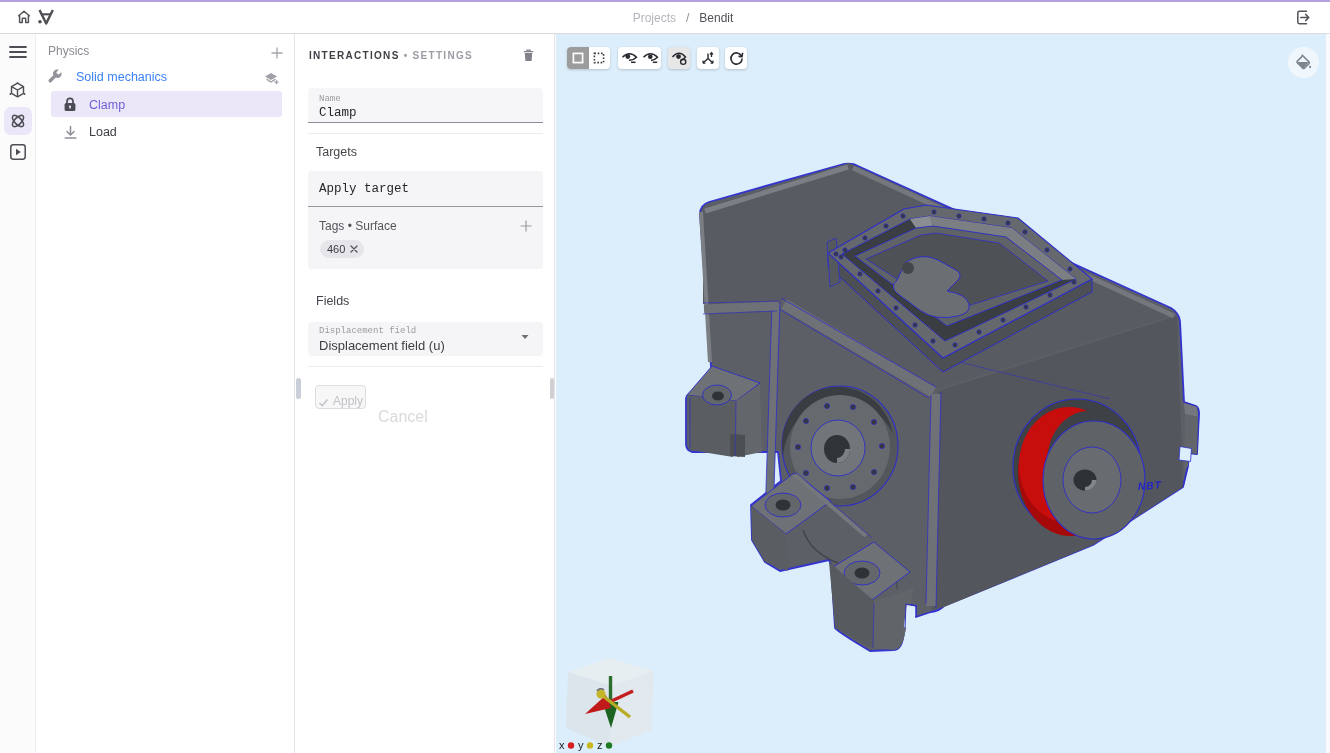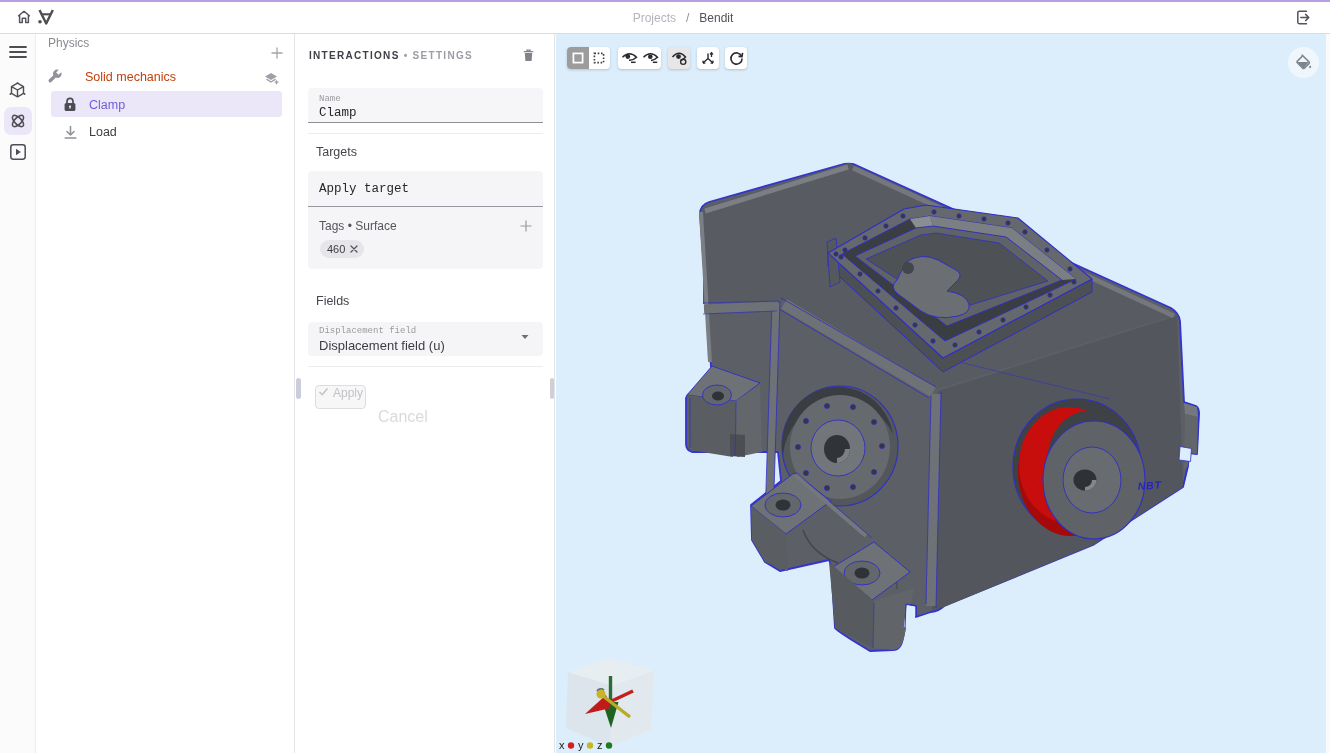--- a/index.html
+++ b/index.html
@@ -16,43 +16,43 @@
     justify-content:center; padding-left:36px; font-size:12px; color:#b4b4bc; }
   #crumb .sep { color:#8f8f97; margin:0 10px; }
   #crumb .cur { color:#515158; }
 
   
   #rail { left:0; top:34px; width:36px; height:719px; background:#fbfbfc; border-right:1px solid #ededf0; }
   .railsel { left:4px; top:107px; width:28px; height:28px; border-radius:7px; background:#ebe6f8; }
 
   
   #tree { left:36px; top:34px; width:259px; height:719px; background:#fff; border-right:1px solid #e4e4e8; }
-  .physlbl { left:48px; top:36px; font-size:12px; color:#8b8b92; }
-  .row1txt { left:85px; top:70px; font-size:12.5px; color:#c2410c; }
+  .physlbl { left:48px; top:44px; font-size:12px; color:#8b8b92; }
+  .row1txt { left:76px; top:70px; font-size:12.5px; color:#3b82f6; }
   .selrow { left:51px; top:91px; width:231px; height:26px; background:#ece7f8; border-radius:3px; }
   .clamptxt { left:89px; top:98px; font-size:12.5px; color:#6f60d6; }
   .loadtxt { left:89px; top:125px; font-size:12.5px; color:#3d3d44; }
 
   
   #mid { left:295px; top:34px; width:260px; height:719px; background:#fff; border-right:1px solid #e3e3e7; }
   .mhead { left:309px; top:50px; font-size:10px; font-weight:bold; letter-spacing:1.3px; color:#3f3f46; }
   .mhead .lt { color:#9c9ca4; font-weight:bold; }
   .card { background:#f6f6f8; border-radius:4px 4px 0 0; }
   .namecard { left:308px; top:88px; width:235px; height:35px; border-bottom:1px solid #8e8e96; }
   .flabel { font-family:"Liberation Mono", monospace; font-size:9px; color:#9a9aa0; }
   .fvalue { font-family:"Liberation Mono", monospace; font-size:12.5px; color:#26262b; }
   .divider { left:308px; width:235px; height:1px; background:#ececef; }
   .seclbl { font-size:12.5px; color:#45454c;margin-left:7px; }
   .targetcard { left:308px; top:171px; width:235px; height:98px; background:#f5f4f7; border-radius:4px; }
   .tgunder { left:308px; top:206px; width:235px; height:1px; background:#97979f; }
   .chip { left:320px; top:240px; width:44px; height:18px; background:#e6e5e9; border-radius:9px;
     font-size:11px; color:#3c3c42; }
   .fieldcard { left:308px; top:322px; width:235px; height:34px; background:#f5f5f8; border-radius:4px; }
   .applybtn { left:315px; top:385px; width:51px; height:24px; background:#f7f7f8; border:1px solid #dddde1; border-radius:4px;
-    font-size:12px; color:#c2c2c8; display:flex; align-items:flex-start; justify-content:center; }
+    font-size:12px; color:#c2c2c8; display:flex; align-items:flex-end; justify-content:center; }
   .cancelbtn { left:378px; top:408px; font-size:16px; color:#dadade; }
 
   
   .thumbL { left:296px; top:378px; width:5px; height:21px; background:#c9ced8; border-radius:3px; }
   .thumbR { left:550px; top:378px; width:4px; height:21px; background:#cfcfd4; border-radius:3px; }
 
   
   #vp { left:556px; top:34px; width:770px; height:719px; background:#dceefb; }
   #vscroll { left:1326px; top:34px; width:4px; height:719px; background:#fafafc; }
   .tbtn { position:absolute; top:47px; height:22px; background:#fff; border-radius:4px;

